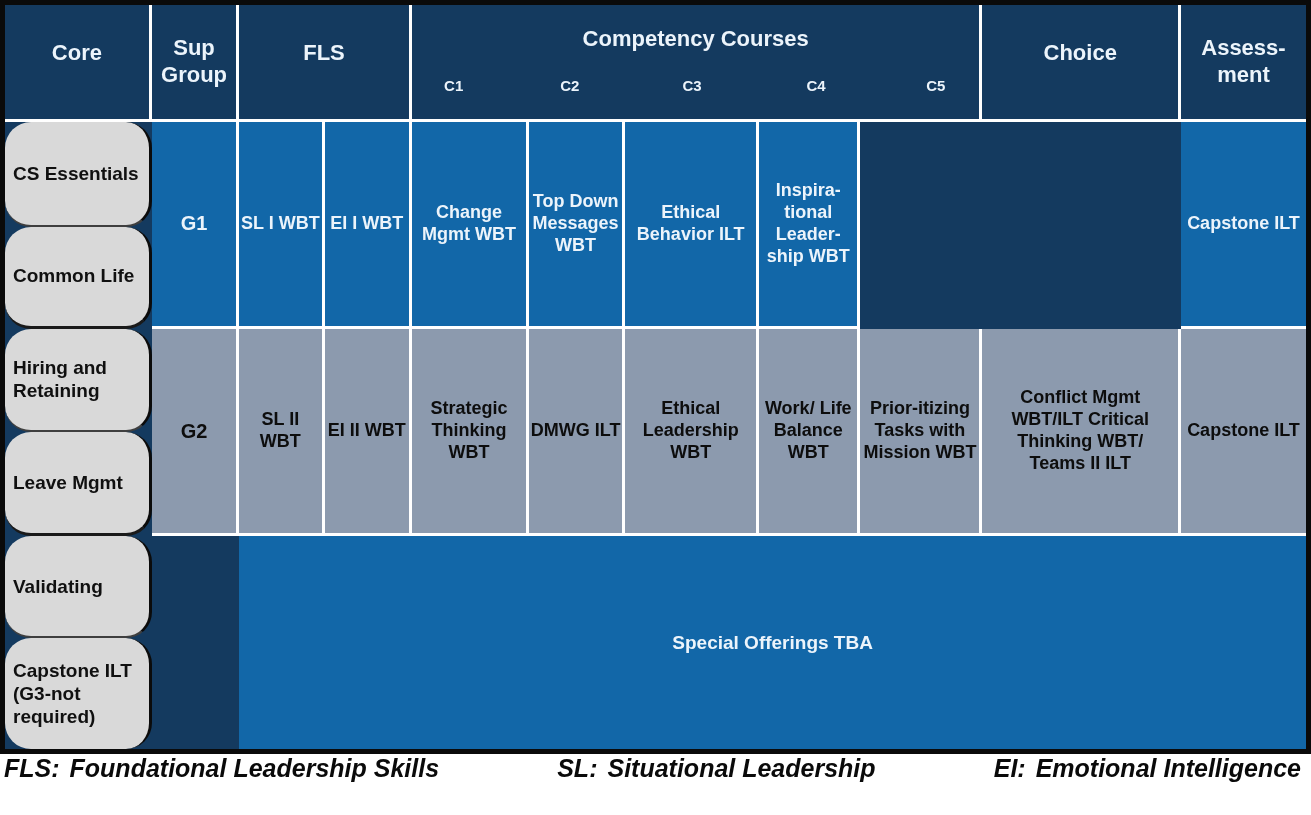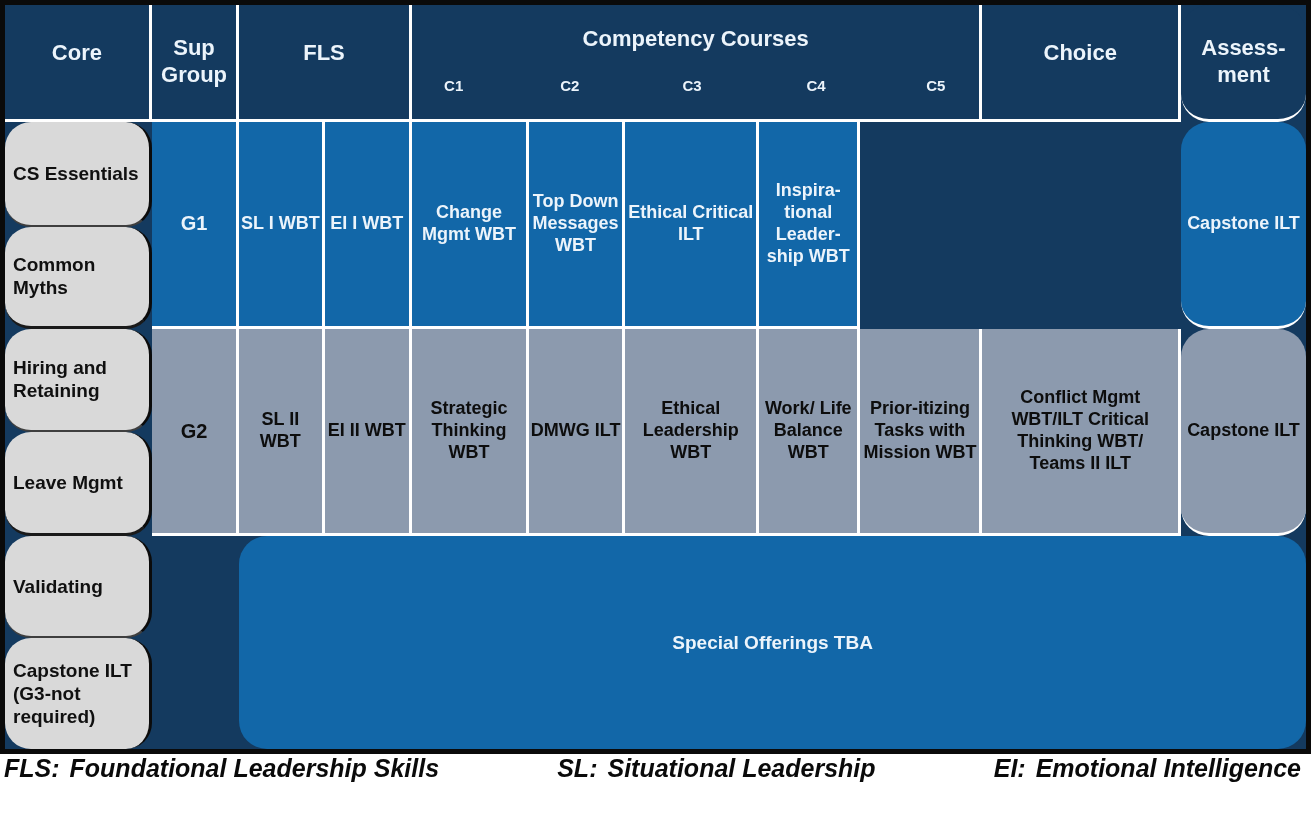--- a/index.html
+++ b/index.html
@@ -38,21 +38,21 @@
   .core  {
     background: #d9d9d9; color: #101010;
     justify-content: flex-start; text-align: left;
     padding: 0 6px 0 8px; font-size: 19px;
     border-right: 3px solid #0b0b0b;
     border-bottom: 2px solid #3f3f3f;
     border-radius: 26px;
   }
   .core.group-end { border-bottom: 3px solid #1a1a1a; }
 
-  .no-rb { border-right: none !important; border-radius: 28px; }
+  .no-rb { border-right: none !important; }
   .no-bb { border-bottom: none !important; }
 
   .pad-up { padding-bottom: 16px; }
   .pre { white-space: pre-line; }
 
   
   .comp-hdr { flex-direction: column; justify-content: flex-end; padding: 0; }
   .comp-title { flex: 1 1 auto; display: flex; align-items: center; justify-content: center; font-size: 22px; }
   .comp-subrow {
     flex: 0 0 44px; width: 100%;
@@ -107,39 +107,39 @@
     </div>
     <div class="cell hdr pre no-rb" style="grid-area:1/11/2/12">
       <span>Assess-
 ment</span>
     </div>
 
     <div class="cell core" style="grid-area:2/1/3/2">
       <span>CS Essentials</span>
     </div>
     <div class="cell core group-end" style="grid-area:3/1/4/2">
-      <span>Common Myths</span>
+      <span>Common Life</span>
     </div>
     <div class="cell blue g-label" style="grid-area:2/2/4/3">
       <span>G1</span>
     </div>
     <div class="cell blue" style="grid-area:2/3/4/4">
       <span>SL I WBT</span>
     </div>
     <div class="cell blue" style="grid-area:2/4/4/5">
       <span>EI I WBT</span>
     </div>
     <div class="cell blue" style="grid-area:2/5/4/6">
       <span>Change Mgmt WBT</span>
     </div>
     <div class="cell blue" style="grid-area:2/6/4/7">
       <span>Top Down Messages WBT</span>
     </div>
     <div class="cell blue" style="grid-area:2/7/4/8">
-      <span>Ethical Critical ILT</span>
+      <span>Ethical Behavior ILT</span>
     </div>
     <div class="cell blue" style="grid-area:2/8/4/9">
       <span>Inspira-tional Leader-ship WBT</span>
     </div>
     <div class="cell blue no-rb" style="grid-area:2/11/4/12">
       <span>Capstone ILT</span>
     </div>
 
     <div class="cell core" style="grid-area:4/1/5/2">
       <span>Hiring and Retaining</span>

